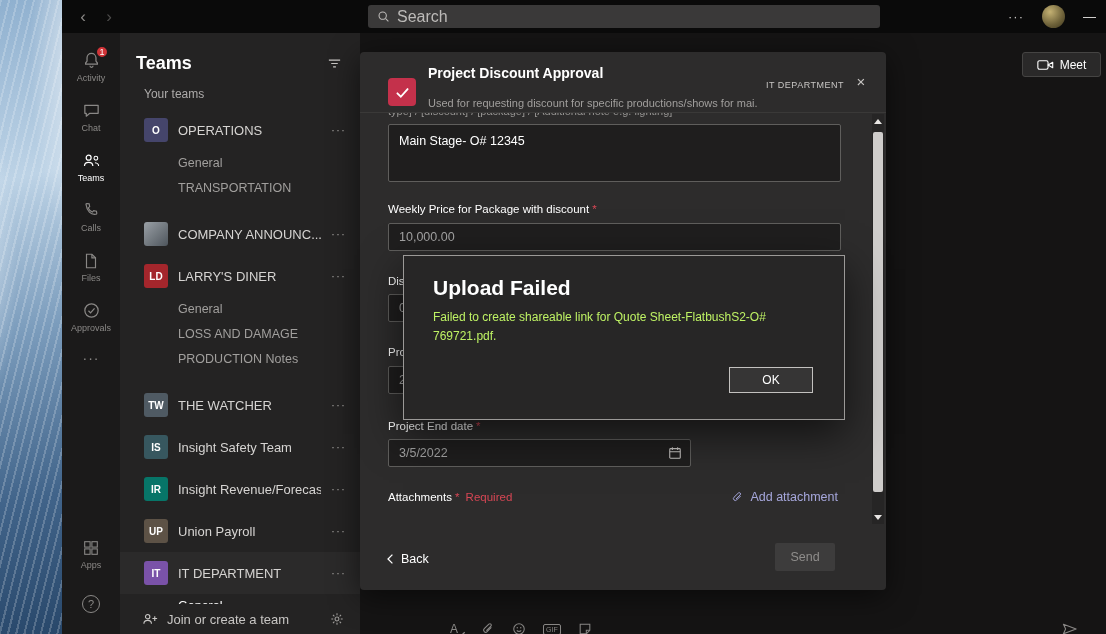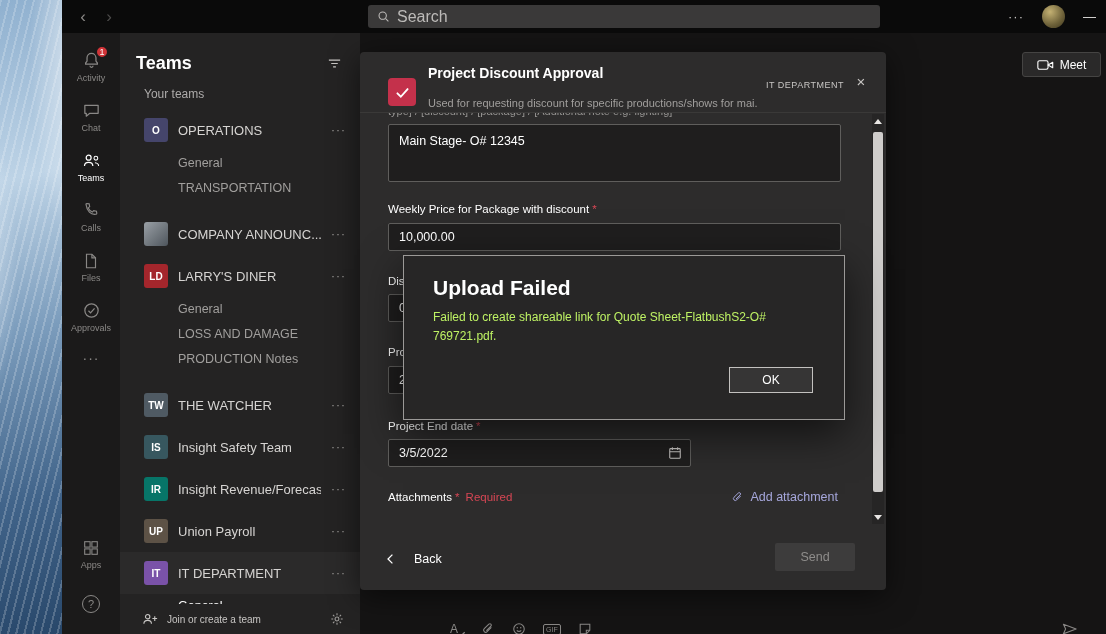--- a/index.html
+++ b/index.html
@@ -62,21 +62,21 @@
   .team-row.selected { background:#2b2a2a; }
   .team-avatar { width:24px; height:24px; border-radius:3px; flex:none; display:flex; align-items:center;
                  justify-content:center; font-size:10px; font-weight:bold; color:#fff; }
   .team-name { flex:1; font-size:13px; color:#d6d4d2; white-space:nowrap; overflow:hidden; }
   .team-more { color:#a19f9d; font-size:12px; letter-spacing:1px; }
   .channels { margin-bottom:12px; }
   .channel-row { height:25px; line-height:25px; padding-left:58px; font-size:12.5px; color:#a19f9d;
                  white-space:nowrap; overflow:hidden; }
   .channel-row.active { color:#ffffff; }
   .panel-footer { position:absolute; bottom:0; left:0; right:0; height:30px; display:flex; align-items:center;
-                  padding:0 16px 0 22px; gap:8px; color:#c8c6c4; font-size:10px; background:#242323;text-align:center; }
+                  padding:0 16px 0 22px; gap:8px; color:#c8c6c4; font-size:13px; background:#242323;text-align:center; }
   .pf-gear { margin-left:auto; color:#a19f9d; }
 
   
   .main { position:absolute; left:298px; right:0; top:33px; bottom:0; background:#151414; }
   .meet-btn { position:absolute; right:5px; top:19px; width:79px; height:25px; display:flex; align-items:center;
               justify-content:center; gap:6px; background:#2a2929; border:1px solid #454443; border-radius:3px;
               color:#fff; font-size:12px; }
   .compose-hint { position:absolute; left:95px; top:560px; color:#7f7d7b; font-size:12.5px; white-space:nowrap; }
   .compose-icons { position:absolute; left:90px; top:589px; display:flex; align-items:center; gap:17px; color:#8a8886; }
   .fmt-ico { position:relative; font-size:12px; color:#8a8886; padding-right:6px; }
@@ -95,31 +95,31 @@
   .team-tag { position:absolute; left:406px; top:28px; font-size:9px; letter-spacing:.5px; color:#c8c6c4; }
   .card-close { position:absolute; left:492px; top:20px; width:18px; height:18px; color:#c8c6c4; font-size:15px;
                 display:flex; align-items:center; justify-content:center; }
   .card-hr { position:absolute; left:0; right:0; top:60px; height:1px; background:#3a3938; }
 
   .clip-wrap { position:absolute; left:28px; top:61px; width:452px; height:7px; overflow:hidden; }
   .clip-wrap span { display:block; margin-top:-8px; font-size:11px; color:#969492; white-space:nowrap; }
 
   .f-label { position:absolute; font-size:11.5px; color:#fff; white-space:nowrap; }
   .req { margin-left:3px; }
-  .f-input { position:absolute; background:#1f1e1e; border:1px solid #5f5e5c; border-radius:2px; color:#ffffff;
+  .f-input { position:absolute; background:#1f1e1e; border:1px solid #5f5e5c; border-radius:2px; color:#a3a3a3;
              font-size:12.5px; display:flex; align-items:center; padding:0 10px; }
   .f-area { position:absolute; left:28px; top:72px; width:453px; height:58px; background:#1f1e1e;
             border:1px solid #5f5e5c; border-radius:2px; color:#fff; font-size:12.5px; padding:9px 10px; }
   .cal-ico { position:absolute; right:8px; color:#c8c6c4; }
 
   .attach-left { position:absolute; left:28px; top:439px; font-size:11.5px; color:#fff; }
   .add-attach { position:absolute; right:48px; top:438px; display:flex; align-items:center; gap:6px; font-size:12.5px; }
 
-  .back-btn { position:absolute; left:26px; top:500px; display:flex; align-items:center; gap:20px; color:#fff; font-size:12.5px; }
-  .send-btn { position:absolute; left:415px; top:491px; width:80px; height:28px; background:#3d3c3c;
+  .back-btn { position:absolute; left:26px; top:500px; display:flex; align-items:center; gap:7px; color:#fff; font-size:12.5px; }
+  .send-btn { position:absolute; left:415px; top:491px; width:60px; height:28px; background:#3d3c3c;
               color:#8f8d8b; font-size:12.5px; border-radius:2px; display:flex; align-items:center; justify-content:center; }
 
   
   .sb { position:absolute; left:512px; top:62px; width:12px; height:410px; background:#262525; }
   .sb-arrow { position:absolute; left:0; width:12px; height:14px; display:flex; align-items:center; justify-content:center; }
   .sb-up { top:0; } .sb-down { bottom:0; }
   .tri-up { width:0; height:0; border-left:4px solid transparent; border-right:4px solid transparent; border-bottom:5px solid #e8e6e4; }
   .tri-down { width:0; height:0; border-left:4px solid transparent; border-right:4px solid transparent; border-top:5px solid #e8e6e4; }
   .sb-thumb { position:absolute; left:1px; top:18px; width:10px; height:360px; background:#cfcdcb; border-radius:2px; }
 

